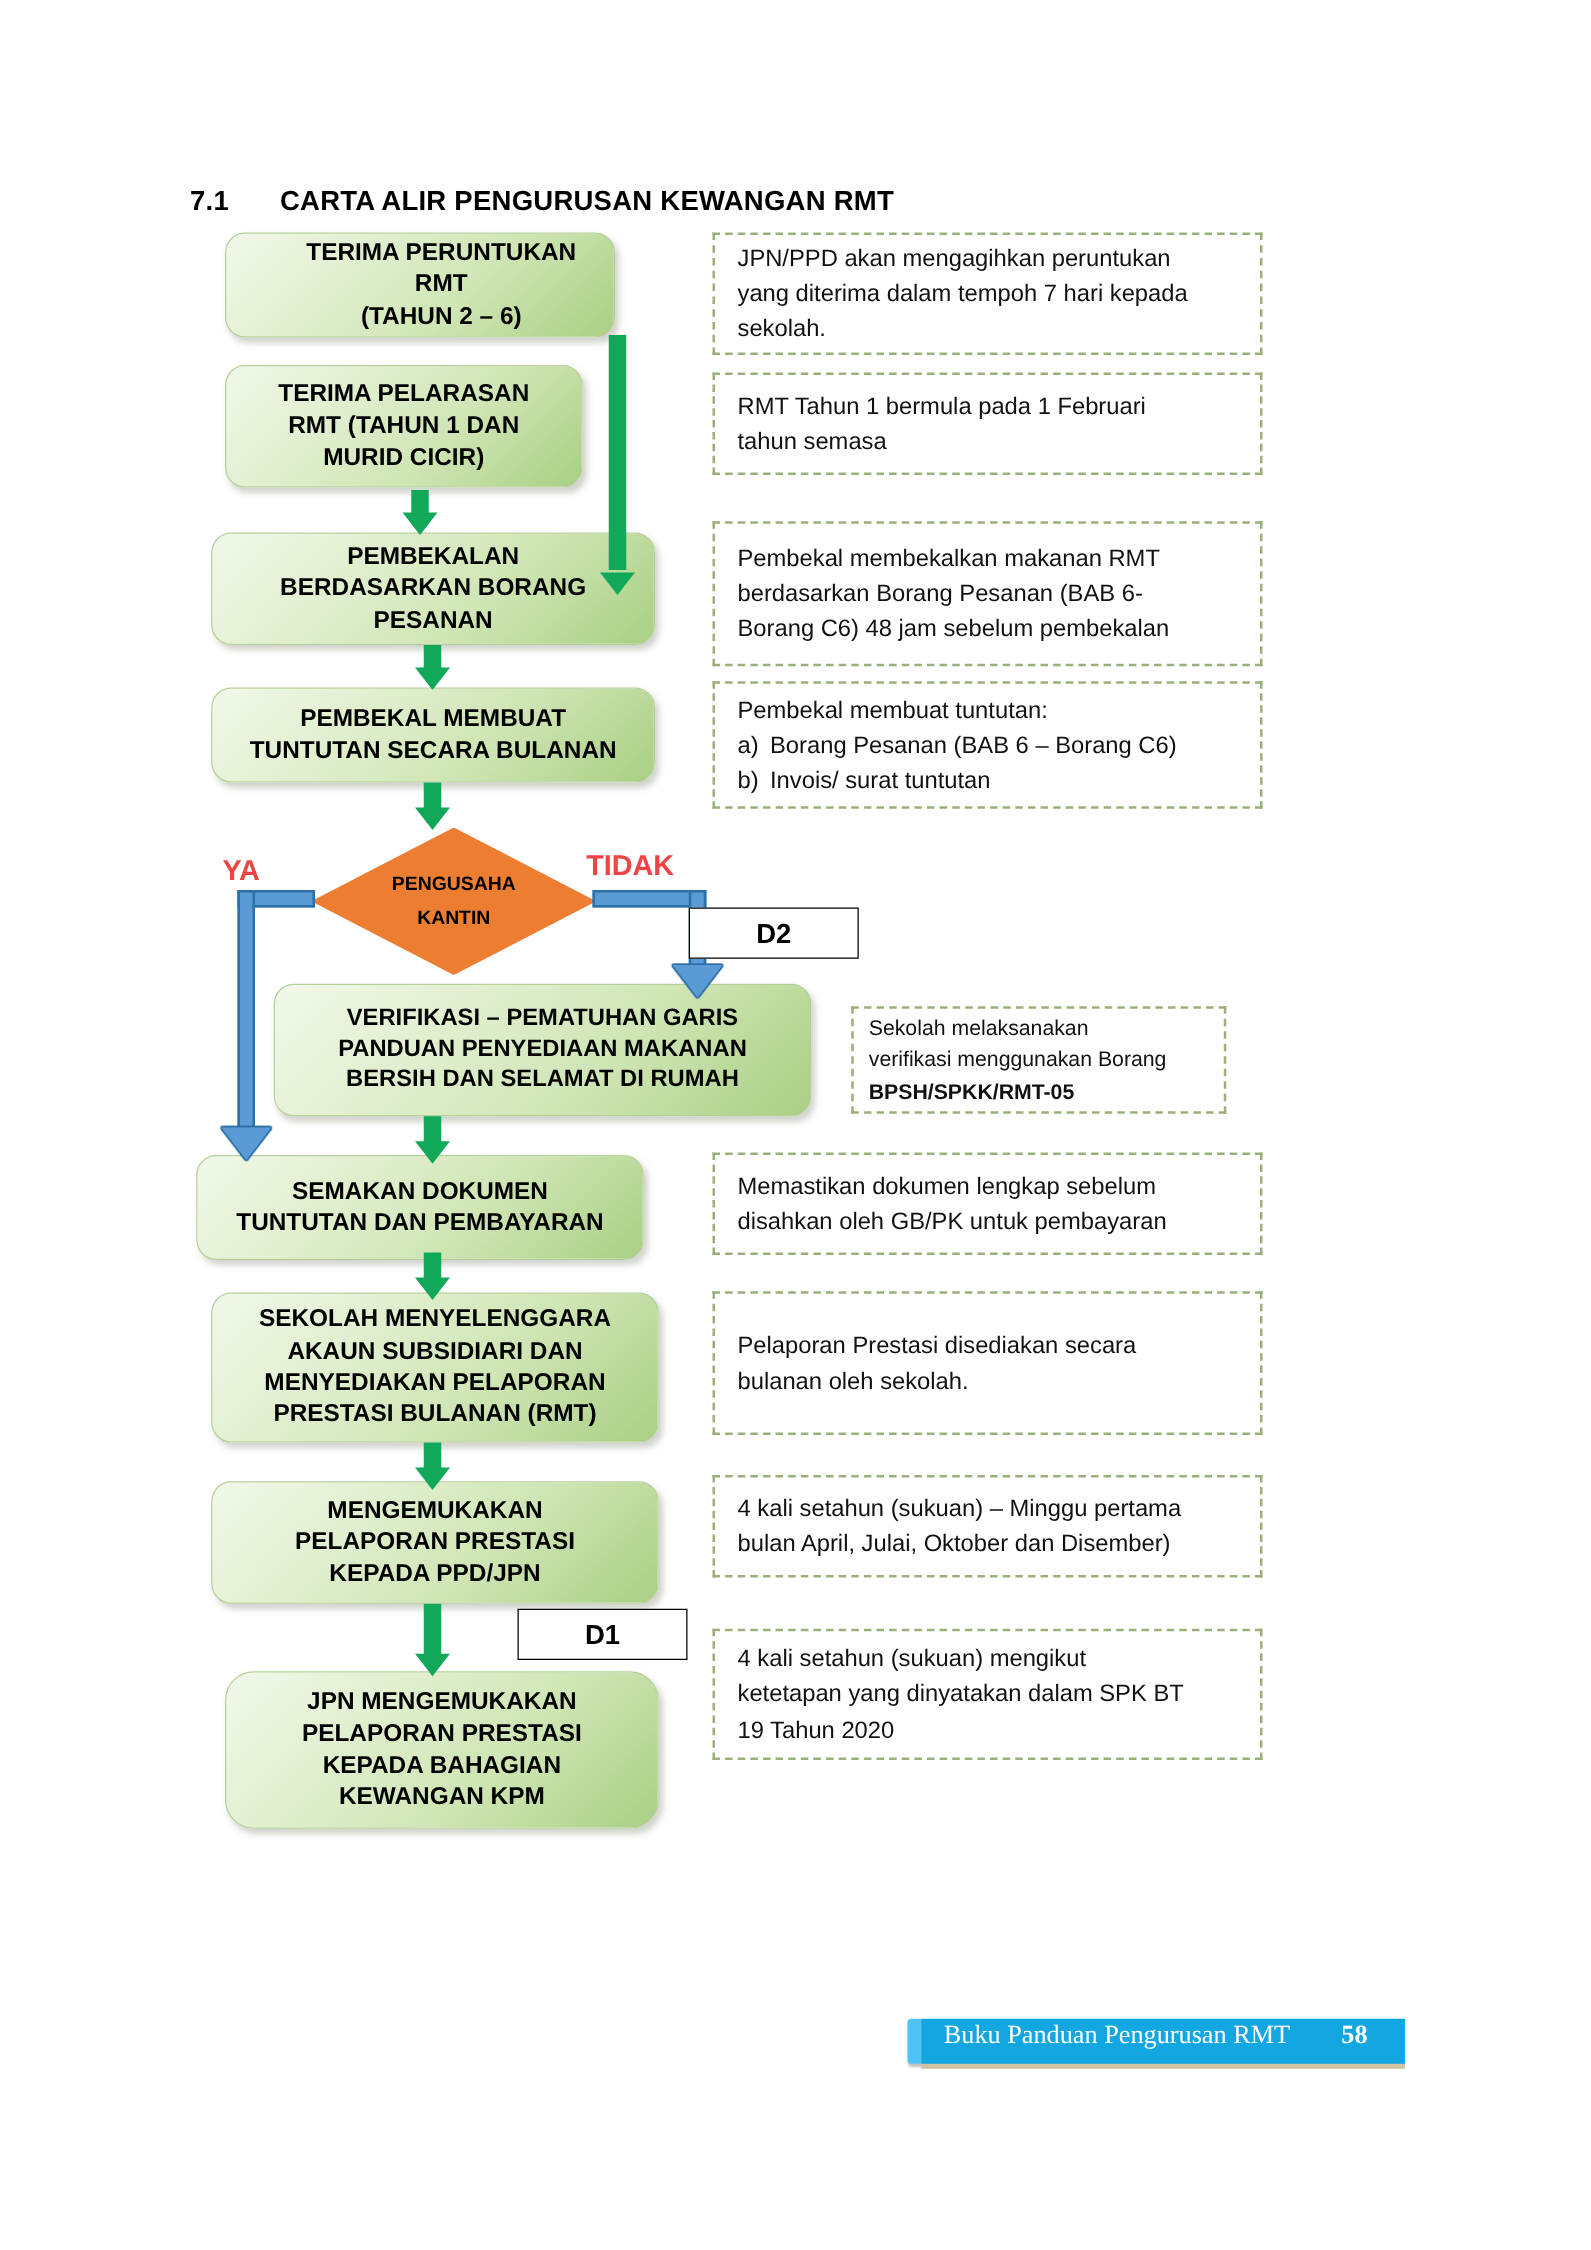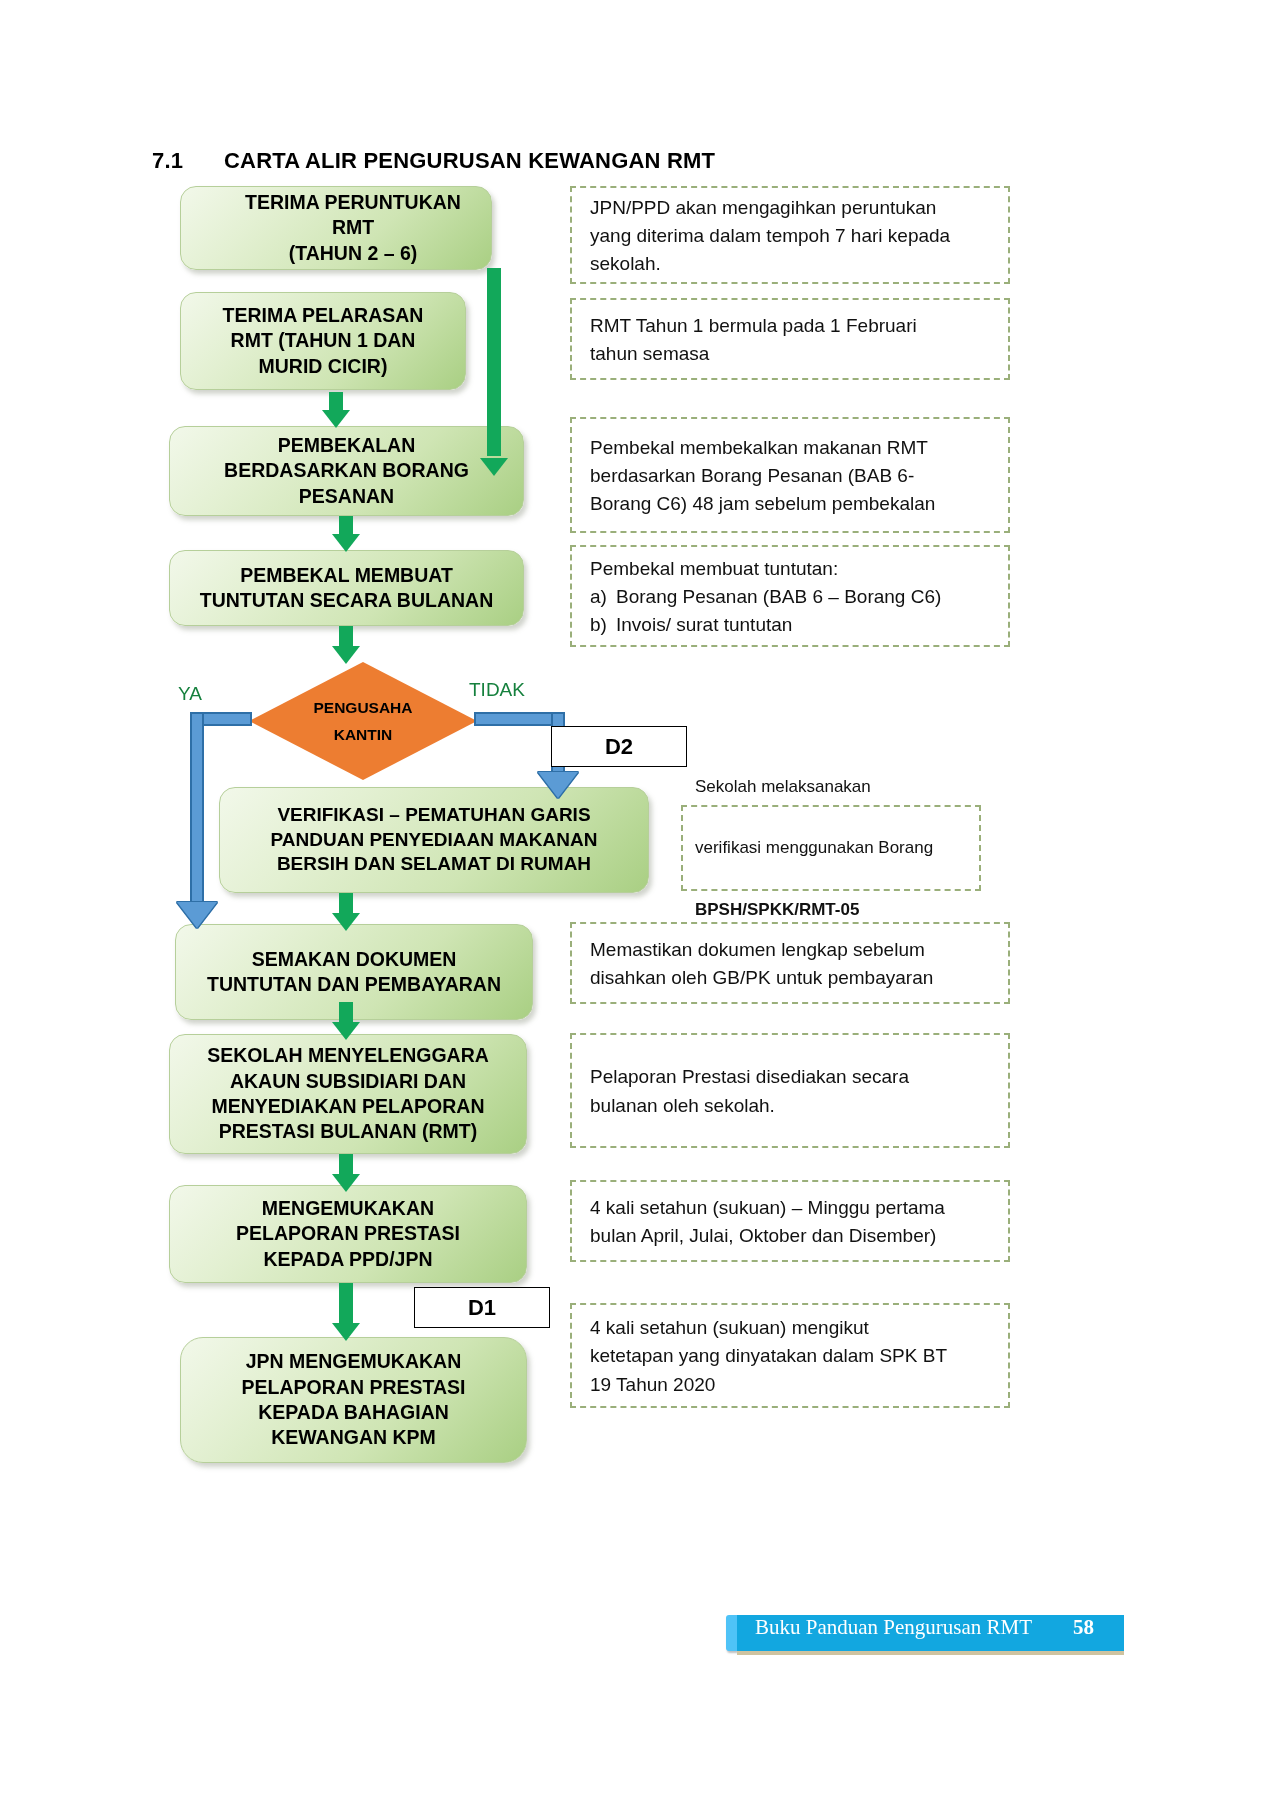--- a/index.html
+++ b/index.html
@@ -164,24 +164,25 @@
     border-right: 20px solid transparent;
     border-top: 26px solid #5B9BD5;
     filter: drop-shadow(0px 1px 0 #2E6FA7) drop-shadow(0px -1px 0 #2E6FA7)
             drop-shadow(1px 0px 0 #2E6FA7) drop-shadow(-1px 0px 0 #2E6FA7);
     z-index: 5;
   }
 
   
   .branch-label {
     position: absolute;
-    font-size: 19px;
-    color: #15803d;
+    font-size: 23px;
+    color: #ef4444;
     white-space: nowrap;
     z-index: 6;
+    font-weight: bold;
   }
 
   
   .footer {
     position: absolute;
     left: 726px;
     top: 1615px;
     width: 398px;
     height: 36px;
     z-index: 7;
@@ -287,21 +288,21 @@
 
   <div class="pbox" style="left:219px; top:787px; width:430px; height:106px; font-size:19px;">
     <span>VERIFIKASI – PEMATUHAN GARIS<br>PANDUAN PENYEDIAAN MAKANAN<br>BERSIH DAN SELAMAT DI RUMAH</span>
   </div>
 
   <div class="garrow" style="left:331px; top:893px; width:30px; height:38px;">
     <div class="stem" style="height:22px;"></div>
     <div class="head"></div>
   </div>
 
-  <div class="pbox" style="left:175px; top:924px; width:358px; height:96px;">
+  <div class="pbox" style="left:157px; top:924px; width:358px; height:84px;">
     <span>SEMAKAN DOKUMEN<br>TUNTUTAN DAN PEMBAYARAN</span>
   </div>
 
   <div class="garrow" style="left:331px; top:1002px; width:30px; height:38px;">
     <div class="stem" style="height:22px;"></div>
     <div class="head"></div>
   </div>
 
   <div class="pbox" style="left:169px; top:1034px; width:358px; height:120px;">
     <span>SEKOLAH MENYELENGGARA<br>AKAUN SUBSIDIARI DAN<br>MENYEDIAKAN PELAPORAN<br>PRESTASI BULANAN (RMT)</span>
@@ -351,21 +352,21 @@
         <span class="mk">a)</span>
         <span>Borang Pesanan (BAB 6 – Borang C6)</span>
       </li>
       <li>
         <span class="mk">b)</span>
         <span>Invois/ surat tuntutan</span>
       </li>
     </ol>
   </div>
 
-  <div class="note" style="left:681px; top:805px; width:300px; height:86px; font-size:17px; padding:8px 12px;gap:36px;">
+  <div class="note" style="left:681px; top:805px; width:300px; height:86px; font-size:17px; padding:8px 12px;">
     <div>Sekolah melaksanakan</div>
     <div>verifikasi menggunakan Borang</div>
     <div class="bold">BPSH/SPKK/RMT-05</div>
   </div>
 
   <div class="note" style="left:570px; top:922px; width:440px; height:82px;">
     <div>Memastikan dokumen lengkap sebelum</div>
     <div>disahkan oleh GB/PK untuk pembayaran</div>
   </div>
 

